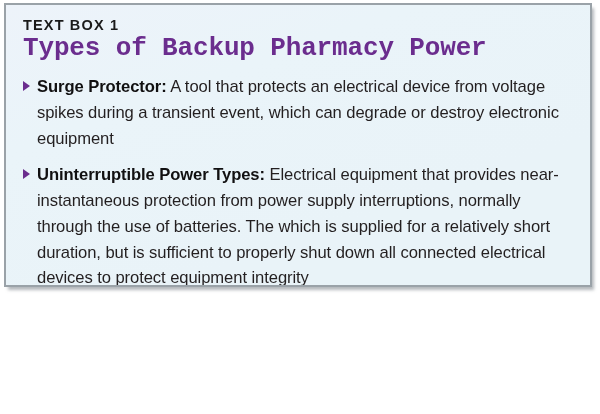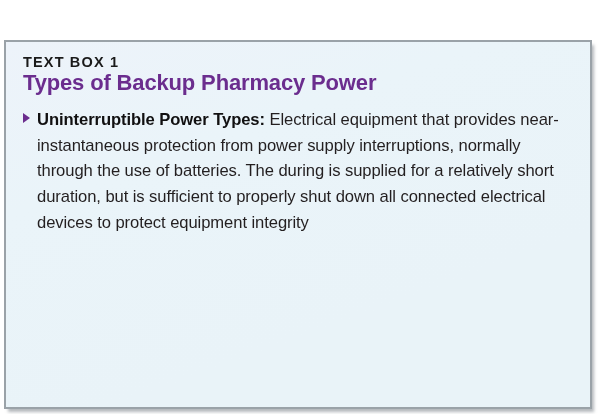--- a/index.html
+++ b/index.html
@@ -12,51 +12,50 @@
     height: 414px;
     overflow: hidden;
     font-family: "Liberation Sans", sans-serif;
   }
 
   #textbox-card {
     position: absolute;
     left: 4px;
     top: 3px;
     width: 588px;
-    height: 369px;
+    height: 284px;
     box-sizing: border-box;
     border: 2px solid #9aa2a8;
     background: linear-gradient(160deg, #edf3fa 0%, #eaf4f9 30%, #e9f3f8 70%, #e9f3f8 100%);
     box-shadow: 3px 4px 3px -1px rgba(120,128,134,0.55);
     overflow: hidden;
-    margin-top: 37px;
   }
 
   #card-inner {
     padding: 13px 16px 0 17px;
   }
 
   .kicker {
     font-size: 14.5px;
     font-weight: bold;
     letter-spacing: 1.15px;
     color: #1a1a1a;
     line-height: 1.05;
     margin: 0 0 1px 0;
     font-family: "Liberation Sans", sans-serif;
   }
 
   .headline {
-    font-size: 22px;
+    font-size: 26px;
     font-weight: bold;
     color: #6b2d8e;
     letter-spacing: -0.15px;
     line-height: 1.12;
     margin: 0 0 11px 0;
-    font-family: Liberation Sans, sans-serif;
+    font-family: Liberation Mono, monospace;
   }
 
   .bullet-list {
     margin: 0;
     padding: 0;
     list-style: none;
   }
 
   .bullet-item {
     position: relative;
@@ -98,21 +97,25 @@
 <div id="textbox-card">
   <div id="card-inner">
 
     <div class="kicker">TEXT BOX 1</div>
 
     <div class="headline">Types of Backup Pharmacy Power</div>
 
     <ul class="bullet-list">
 
 
+      <li class="bullet-item">
+        <span class="bullet-marker"></span>
+        <span class="term">Surge Protector:</span><span class="definition"> A tool that protects an electrical device from voltage spikes during a transient event, which can degrade or destroy electronic equipment</span>
+      </li>
 
       <li class="bullet-item">
         <span class="bullet-marker"></span>
-        <span class="term">Uninterruptible Power Types:</span><span class="definition"> Electrical equipment that provides near-instantaneous protection from power supply interruptions, normally through the use of batteries. The during is supplied for a relatively short duration, but is sufficient to properly shut down all connected electrical devices to protect equipment integrity</span>
+        <span class="term">Uninterruptible Power Types:</span><span class="definition"> Electrical equipment that provides near-instantaneous protection from power supply interruptions, normally through the use of batteries. The which is supplied for a relatively short duration, but is sufficient to properly shut down all connected electrical devices to protect equipment integrity</span>
       </li>
 
     </ul>
   </div>
 </div>
 
 </body></html>

